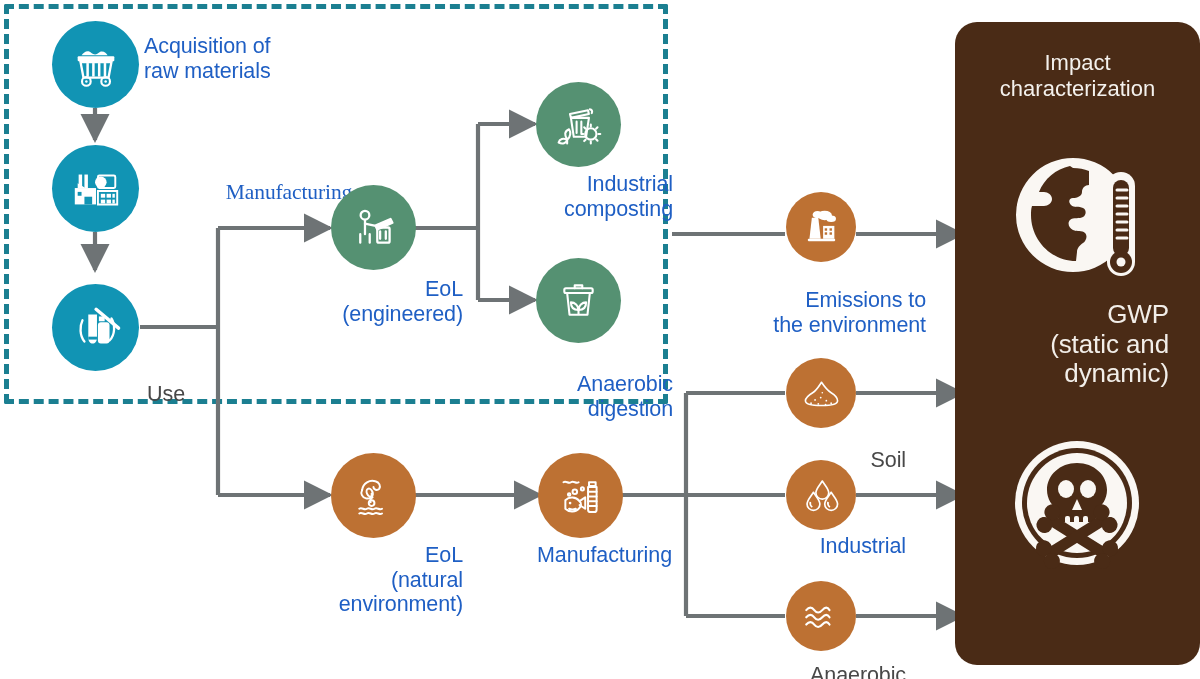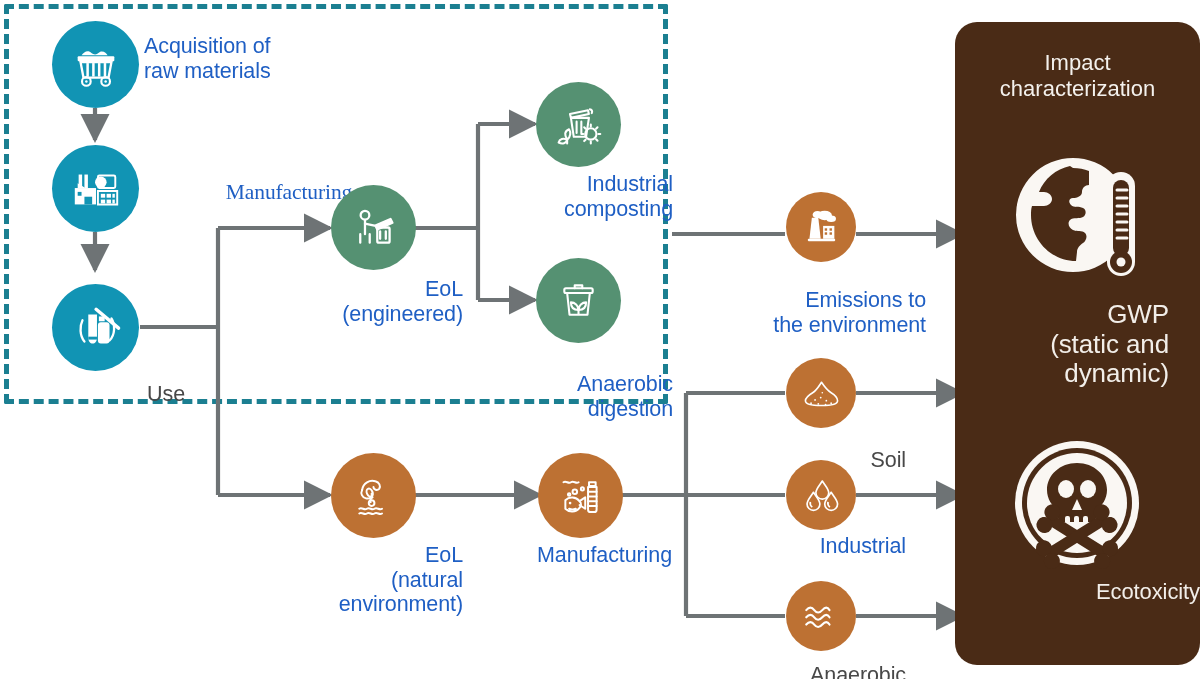--- a/index.html
+++ b/index.html
@@ -142,21 +142,20 @@
           <g transform="rotate(-32 66 100)">
             <rect x="31" y="94" width="70" height="11" rx="5"></rect>
             <circle cx="32" cy="92" r="8"></circle>
               <circle cx="32" cy="107" r="8"></circle>
             <circle cx="100" cy="92" r="8"></circle>
               <circle cx="100" cy="107" r="8"></circle>
           </g>
         </g>
       </svg>
     </div>
-    <div class="lbl white" style="left:0;top:557px;width:245px;font-size:22px;">Ecotoxicity</div>
   </div>
 
   <div class="node">
     <div class="circle" style="left:52px;top:21px;width:87px;height:87px;background:#1194B4;">
       <svg viewBox="0 0 56 56" width="54" height="54">
         <g fill="#FFFFFF">
           <path d="M13 18c2-3 5-5 8-4 2 1 3 3 6 3 3 0 4-3 7-3 3 0 5 2 6 4z"></path>
           <rect x="9" y="19" width="38" height="5" rx="1"></rect>
           <path d="M12 25h32l-3 16H15z" fill="none" stroke="#FFFFFF" stroke-width="2.4"></path>
           <rect x="18" y="26" width="2.6" height="14"></rect>

